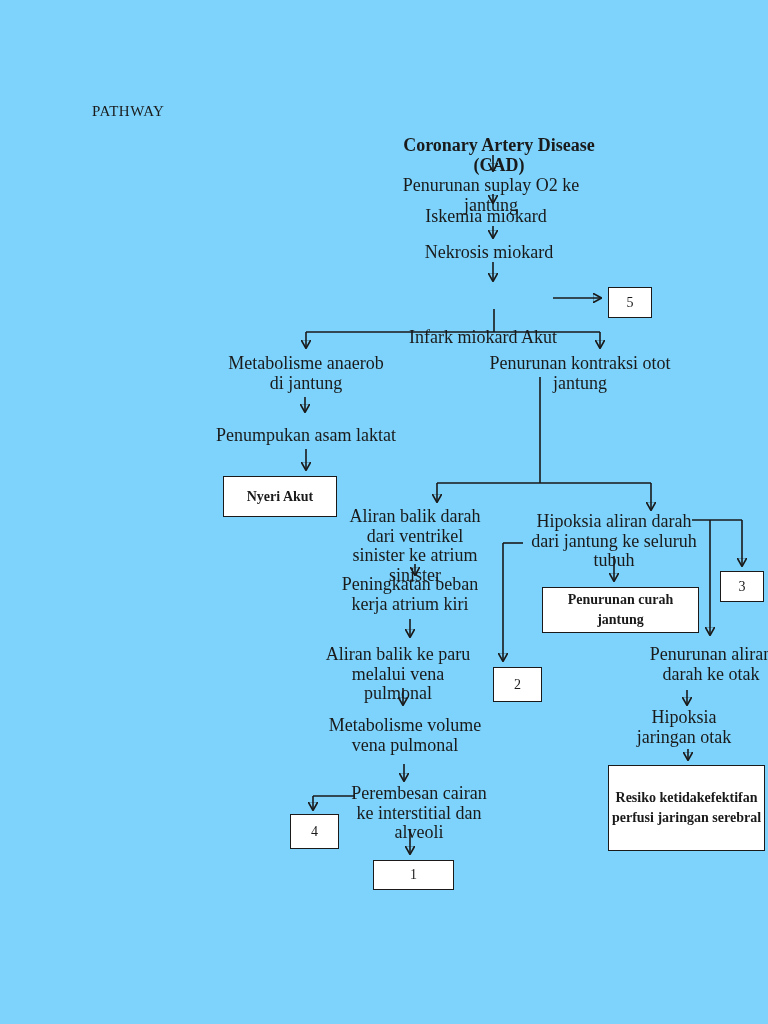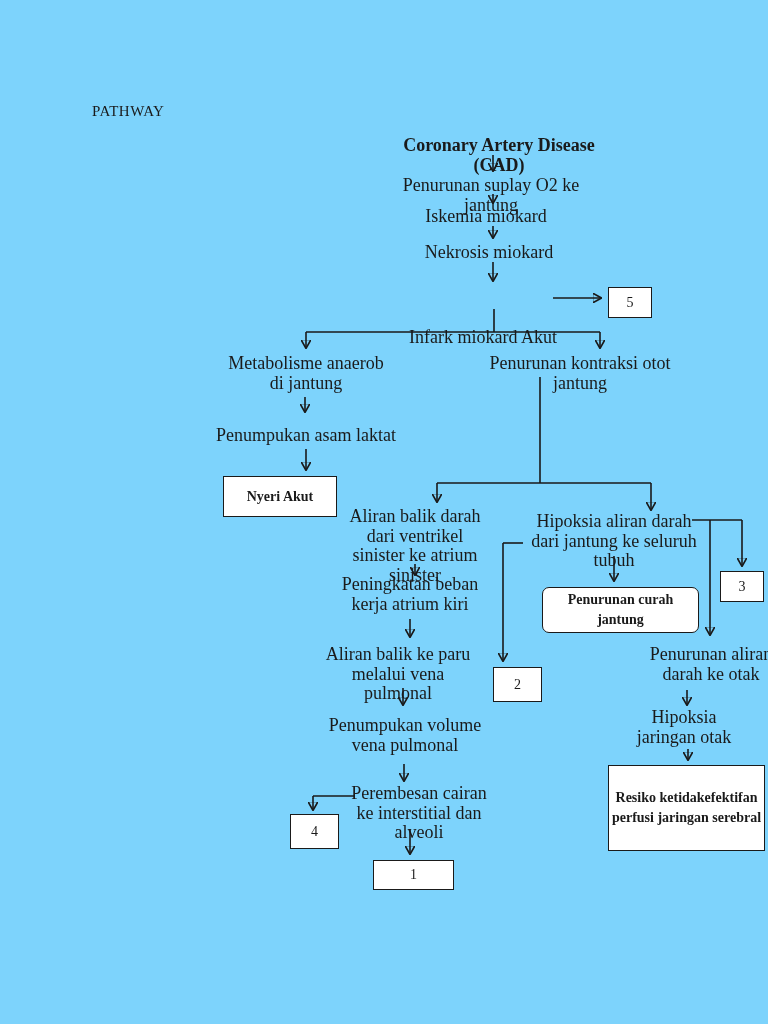--- a/index.html
+++ b/index.html
@@ -129,28 +129,28 @@
   <div class="node" style="left:403px;top:288px;width:160px;margin-top:40px;">Infark miokard Akut</div>
 
   <div class="node" style="left:221px;top:354px;width:170px;">Metabolisme anaerob di jantung</div>
   <div class="node" style="left:216px;top:426px;width:180px;">Penumpukan asam laktat</div>
   <div class="node" style="left:465px;top:354px;width:230px;">Penurunan kontraksi otot jantung</div>
 
   <div class="node" style="left:340px;top:507px;width:150px;">Aliran balik darah dari ventrikel sinister ke atrium sinister</div>
   <div class="node" style="left:524px;top:512px;width:180px;">Hipoksia aliran darah dari jantung ke seluruh tubuh</div>
   <div class="node" style="left:325px;top:575px;width:170px;">Peningkatan beban kerja atrium kiri</div>
   <div class="node" style="left:318px;top:645px;width:160px;">Aliran balik ke paru melalui vena pulmonal</div>
-  <div class="node" style="left:320px;top:716px;width:170px;">Penumpukan volume vena pulmonal</div>
+  <div class="node" style="left:320px;top:716px;width:170px;">Metabolisme volume vena pulmonal</div>
   <div class="node" style="left:344px;top:784px;width:150px;">Perembesan cairan ke interstitial dan alveoli</div>
 
   <div class="node" style="left:648px;top:645px;width:126px;">Penurunan aliran darah ke otak</div>
   <div class="node" style="left:621px;top:708px;width:126px;">Hipoksia jaringan otak</div>
 
   <div class="obox" style="left:223px;top:476px;width:112px;height:39px;">Nyeri Akut</div>
-  <div class="obox" style="left:542px;top:587px;width:155px;height:44px;border-radius:7px;">Penurunan curah jantung</div>
+  <div class="obox" style="left:542px;top:587px;width:155px;height:44px;">Penurunan curah jantung</div>
   <div class="obox" style="left:608px;top:765px;width:155px;height:84px;">Resiko ketidakefektifan perfusi jaringan serebral</div>
 
   <div class="nbox" style="left:608px;top:287px;width:42px;height:29px;">5</div>
   <div class="nbox" style="left:720px;top:571px;width:42px;height:29px;">3</div>
   <div class="nbox" style="left:493px;top:667px;width:47px;height:33px;">2</div>
   <div class="nbox" style="left:290px;top:814px;width:47px;height:33px;">4</div>
   <div class="nbox" style="left:373px;top:860px;width:79px;height:28px;">1</div>
 
 </div>
 

